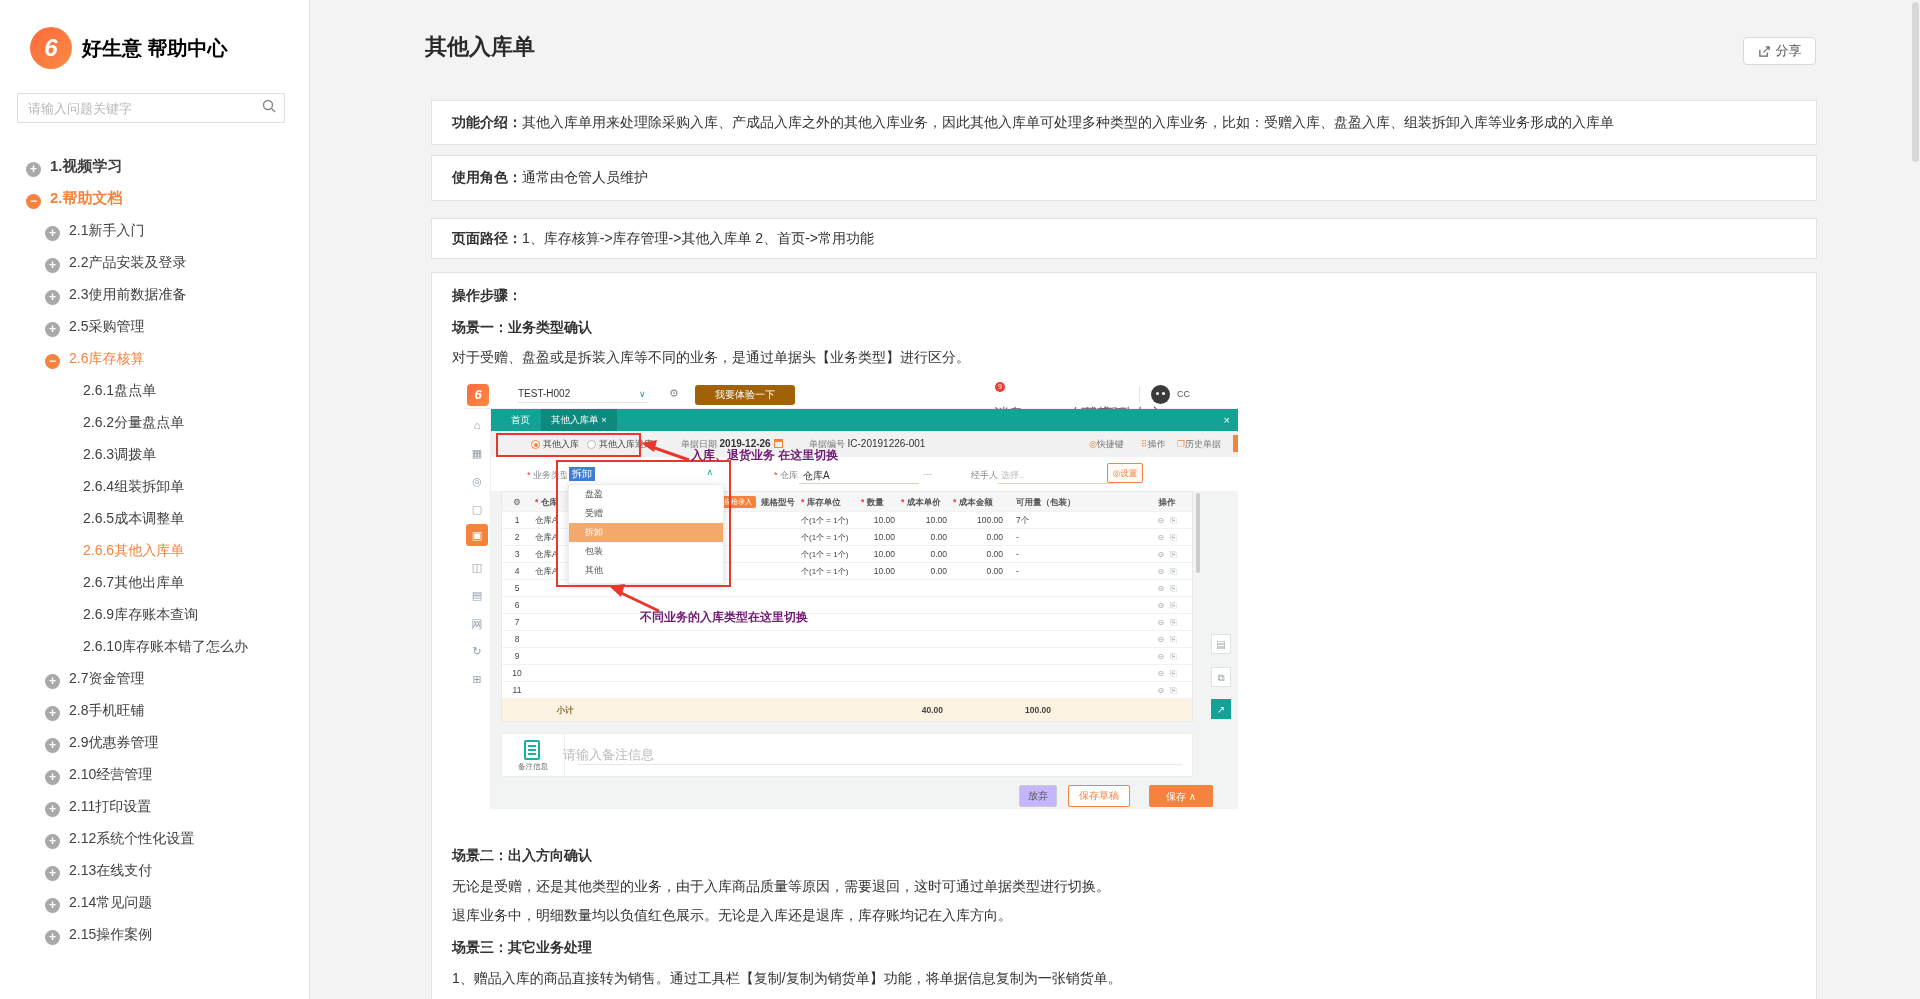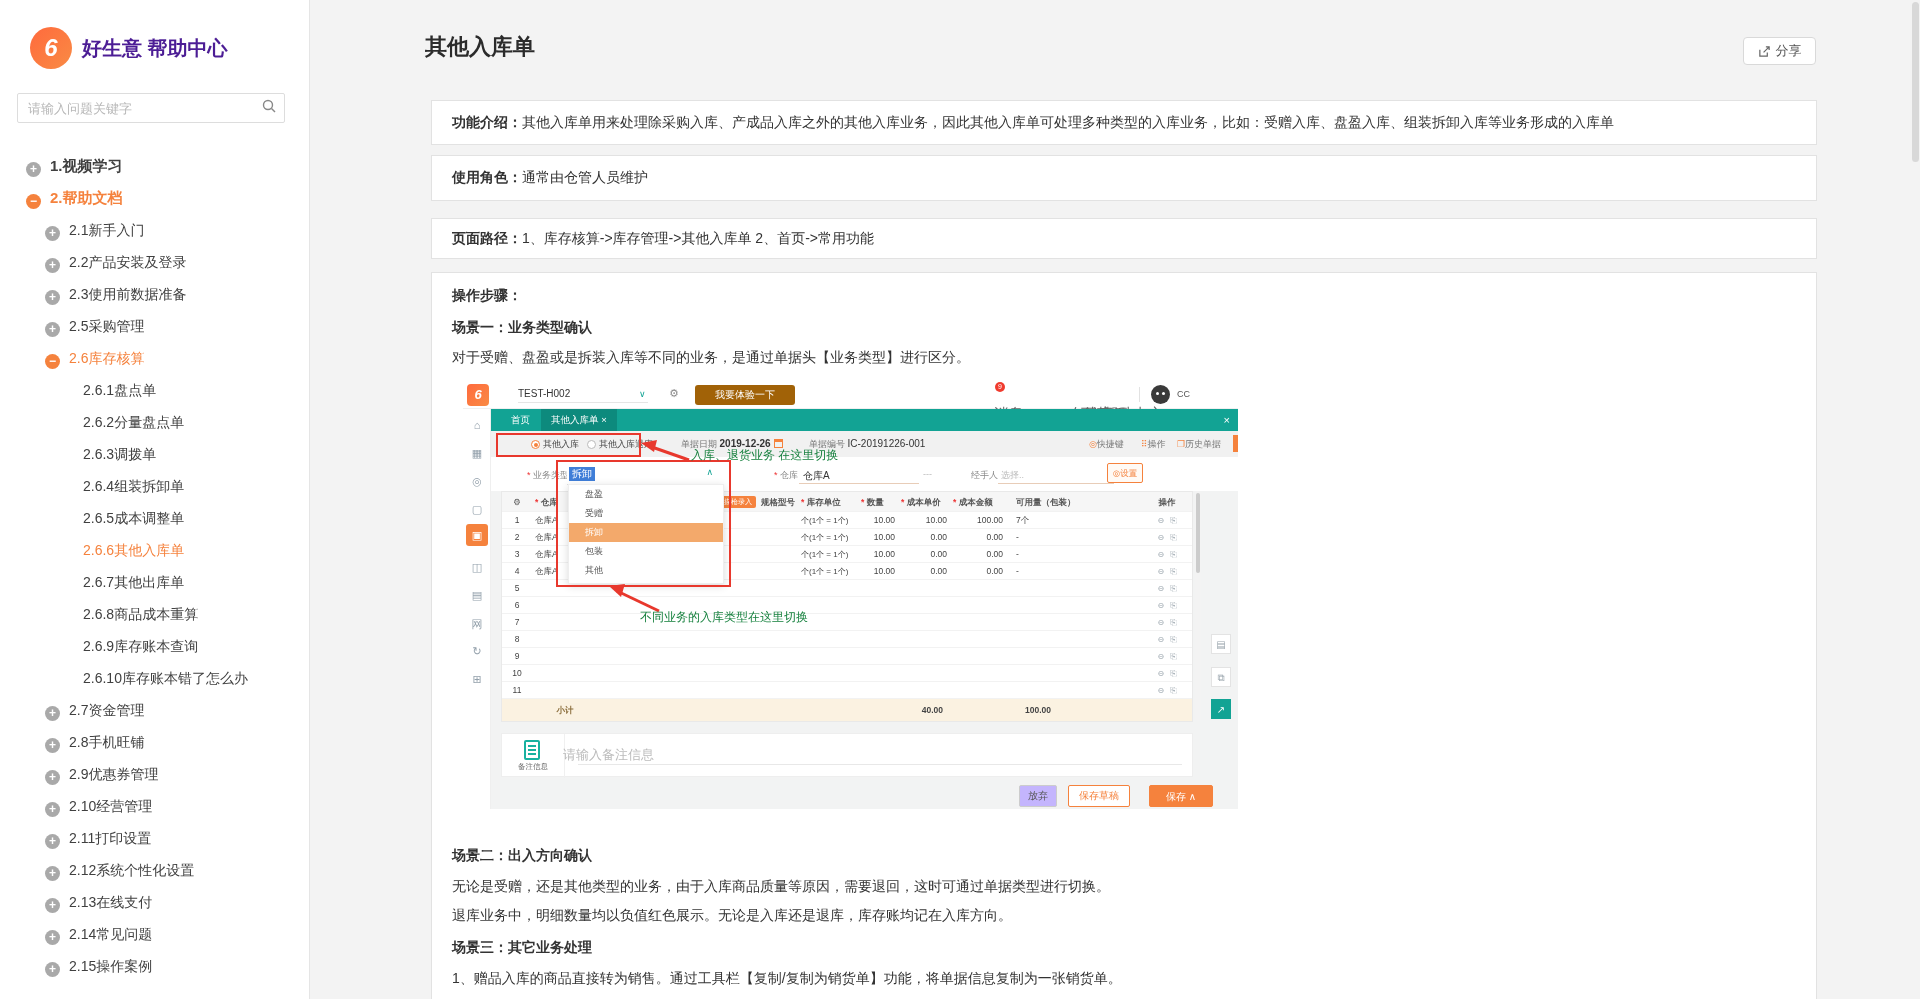--- a/index.html
+++ b/index.html
@@ -4,21 +4,21 @@
 <style>
   * { margin:0; padding:0; box-sizing:border-box; }
   html,body { width:1920px; height:999px; overflow:hidden; }
   body { font-family:"Liberation Sans","DejaVu Sans",sans-serif; color:#333; background:#f3f3f3; }
   #viewport { position:relative; width:1920px; height:999px; overflow:hidden; }
 
   
   .sidebar { position:absolute; left:0; top:0; width:310px; height:999px; background:#fff; border-right:1px solid #e5e5e5; }
   .logo-row { position:absolute; left:30px; top:27px; display:flex; align-items:center; }
   .logo-circle { width:42px; height:42px; border-radius:50%; background:linear-gradient(135deg,#ff6a3d,#f98b44); color:#fff; font-size:24px; font-weight:bold; font-style:italic; text-align:center; line-height:42px; }
-  .logo-text { margin-left:10px; font-size:20px; font-weight:bold; color:#4c1d95;text-align:right; }
+  .logo-text { margin-left:10px; font-size:20px; font-weight:bold; color:#000000;text-align:right; }
   .search-wrap { position:absolute; left:17px; top:93px; width:268px; height:30px; border:1px solid #ddd; border-radius:2px; background:#fff; display:flex; align-items:center; }
   .search-wrap input { flex:1; border:none; outline:none; padding:0 10px; font-size:13px; color:#555; background:transparent; font-family:inherit; }
   .search-wrap input::placeholder { color:#b8b8b8; }
   .search-icon { width:30px; text-align:center; cursor:pointer; }
   .tree { position:absolute; left:0; top:150px; width:310px; }
   .titem { height:32px; line-height:32px; font-size:14px; color:#404040; white-space:nowrap; cursor:pointer; }
   .titem.l1 { padding-left:26px; font-size:15px; font-weight:bold; }
   .titem.l2 { padding-left:45px; }
   .titem.l3 { padding-left:83px; }
   .titem.active { color:#f5823d; }
@@ -103,21 +103,21 @@
   .float-ic { position:absolute; left:748px; width:20px; height:20px; background:#fff; border:1px solid #e3e3e3; color:#98a3ab; font-size:10px; text-align:center; line-height:19px; }
   .float-ic.teal { background:#12a394; border-color:#12a394; color:#fff; }
 
   .dropdown { position:absolute; left:105px; top:103px; width:156px; height:100px; background:#fff; border:1px solid #eee; box-shadow:0 2px 8px rgba(0,0,0,.15); z-index:30; }
   .dd-opt { height:19px; line-height:19px; padding-left:16px; font-size:9px; color:#555; }
   .dd-opt.active { background:#f3a96b; color:#fff; }
 
   .redbox { position:absolute; border:2px solid #e8382d; z-index:40; pointer-events:none; }
   #redbox1 { left:33px; top:52px; width:145px; height:24px; }
   #redbox2 { left:93px; top:79px; width:175px; height:127px; }
-  .ann { position:absolute; color:#15803d; font-size:12px; font-weight:normal; z-index:50; white-space:nowrap; }
+  .ann { position:absolute; color:#701a75; font-size:12px; font-weight:bold; z-index:50; white-space:nowrap; }
   #ann1 { left:228px; top:66px; }
   #ann2 { left:177px; top:228px; }
   .arrow-svg { position:absolute; left:0; top:0; z-index:45; pointer-events:none; }
 
   .remark { position:absolute; left:38px; top:352px; width:692px; height:44px; background:#fff; border:1px solid #eee; }
   .clip-ic { position:absolute; left:22px; top:6px; width:16px; height:20px; border:2px solid #17b1a0; border-radius:2px; }
   .clip-ic::before { content:""; position:absolute; left:2px; top:3px; width:8px; height:1.5px; background:#17b1a0; box-shadow:0 4px 0 #17b1a0, 0 8px 0 #17b1a0; }
   .clip-lbl { position:absolute; left:8px; top:28px; font-size:7.5px; color:#666; width:46px; text-align:center; }
   .remark-div { position:absolute; left:62px; top:0; width:1px; height:44px; background:#f0f0f0; }
   .remark-ph { position:absolute; left:61px; top:12px; font-size:13px; color:#bbb; }
@@ -157,21 +157,20 @@
         <div class="titem l2"><span class="tico plus">+</span><span>2.3使用前数据准备</span></div>
         <div class="titem l2"><span class="tico plus">+</span><span>2.5采购管理</span></div>
         <div class="titem l2 active"><span class="tico minus">−</span><span>2.6库存核算</span></div>
         <div class="titem l3"><span>2.6.1盘点单</span></div>
         <div class="titem l3"><span>2.6.2分量盘点单</span></div>
         <div class="titem l3"><span>2.6.3调拨单</span></div>
         <div class="titem l3"><span>2.6.4组装拆卸单</span></div>
         <div class="titem l3"><span>2.6.5成本调整单</span></div>
         <div class="titem l3 active"><span>2.6.6其他入库单</span></div>
         <div class="titem l3"><span>2.6.7其他出库单</span></div>
-        <div class="titem l3"><span>2.6.8商品成本重算</span></div>
         <div class="titem l3"><span>2.6.9库存账本查询</span></div>
         <div class="titem l3"><span>2.6.10库存账本错了怎么办</span></div>
         <div class="titem l2"><span class="tico plus">+</span><span>2.7资金管理</span></div>
         <div class="titem l2"><span class="tico plus">+</span><span>2.8手机旺铺</span></div>
         <div class="titem l2"><span class="tico plus">+</span><span>2.9优惠券管理</span></div>
         <div class="titem l2"><span class="tico plus">+</span><span>2.10经营管理</span></div>
         <div class="titem l2"><span class="tico plus">+</span><span>2.11打印设置</span></div>
         <div class="titem l2"><span class="tico plus">+</span><span>2.12系统个性化设置</span></div>
         <div class="titem l2"><span class="tico plus">+</span><span>2.13在线支付</span></div>
         <div class="titem l2"><span class="tico plus">+</span><span>2.14常见问题</span></div>

